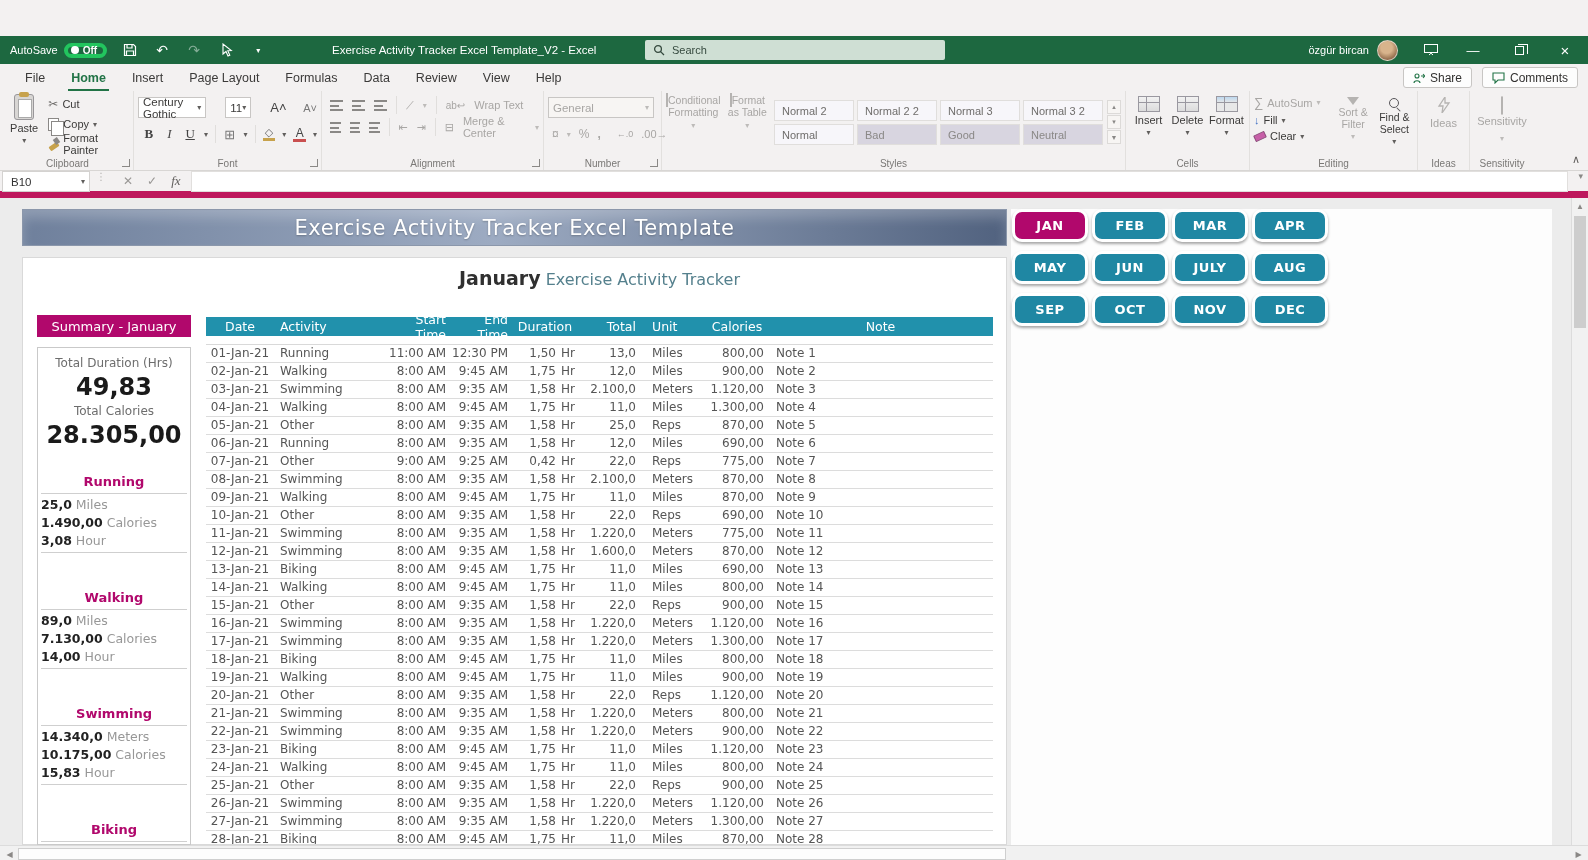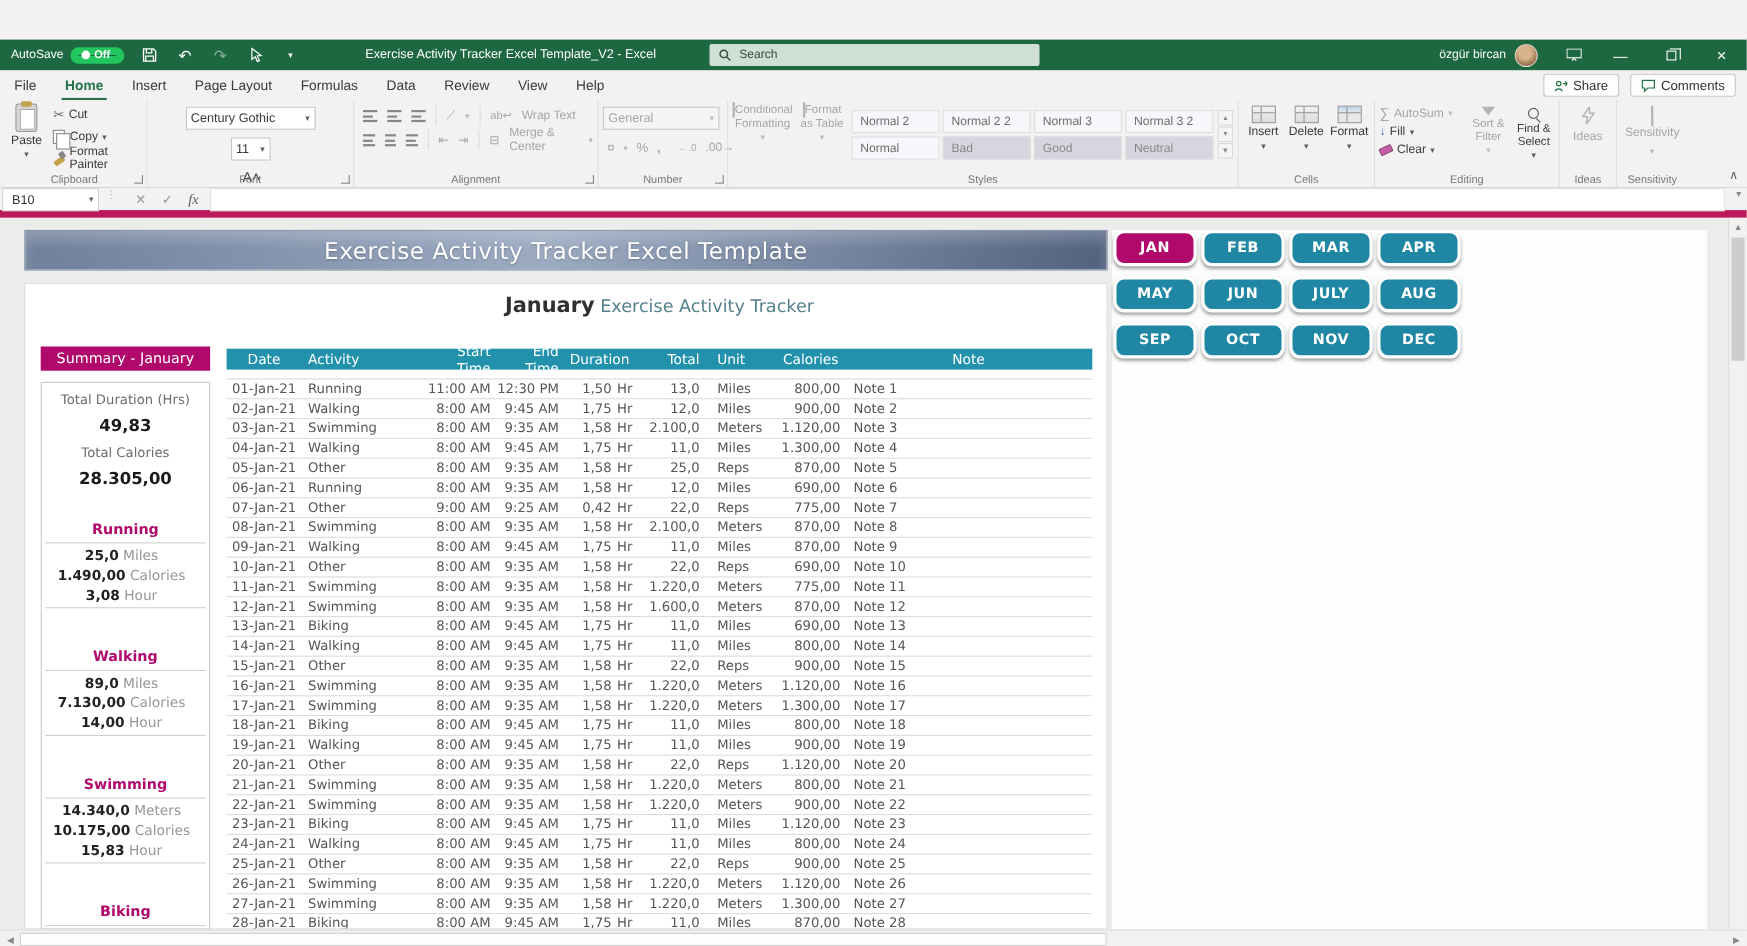--- a/index.html
+++ b/index.html
@@ -4,37 +4,37 @@
 <style>
   * { box-sizing: border-box; margin:0; padding:0; }
   html,body { width:1588px; height:860px; overflow:hidden; }
   body { font-family:"Liberation Sans", sans-serif; cursor:default; background:#f3f1f1; }
   .app { position:relative; width:1588px; height:860px; background:#f3f1f1;margin-top:36px; }
 
   
   .titlebar { height:28px; background:#1d6840; color:#fff; display:flex; align-items:center; font-size:11px; position:relative; }
   .tb-left { display:flex; align-items:center; gap:14px; padding-left:10px; }
   .autosave { display:flex; align-items:center; gap:6px; }
-  .as-toggle { display:flex; align-items:center; gap:4px; border:7px solid #22c55e; border-radius:8px; height:15px; padding:0 6px 0 3px; }
+  .as-toggle { display:flex; align-items:center; gap:4px; border:4px solid #22c55e; border-radius:8px; height:15px; padding:0 6px 0 3px; }
   .as-dot { width:8px; height:8px; border-radius:50%; background:#fff; }
   .as-state { font-size:10px; font-weight:bold; }
   .qat-icon { width:18px; height:18px; display:flex; align-items:center; justify-content:center; font-size:14px; color:#fff; }
   .qat-icon.disabled { opacity:.45; }
   .doc-title { position:absolute; left:332px; top:0; height:28px; display:flex; align-items:center; font-size:11.5px; color:#fff; white-space:nowrap; }
   .searchbox { position:absolute; left:645px; top:4px; width:300px; height:20px; background:#cfdfd4; border-radius:2px; display:flex; align-items:center; gap:7px; padding-left:8px; color:#35493e; font-size:11px; }
   .tb-right { position:absolute; right:0; top:0; height:28px; display:flex; align-items:center; }
   .user-name { font-size:11px; margin-right:8px; }
   .avatar { width:21px; height:21px; border-radius:50%; background:radial-gradient(circle at 45% 35%, #d8b48c 0 35%, #9a7352 70%, #5f4632 100%); border:1px solid rgba(255,255,255,.6); margin-right:14px; }
   .win-btn { width:46px; height:28px; display:flex; align-items:center; justify-content:center; color:#fff; font-size:13px; }
   .ribbon-opts { width:38px; }
   .restore-glyph { width:9px; height:9px; border:1px solid #fff; position:relative; }
   .restore-glyph::before { content:""; position:absolute; left:2px; top:-3px; width:9px; height:9px; border:1px solid #fff; border-left:none; border-bottom:none; }
 
   
-  .tabsrow { height:27px; background:#f3f1f1; display:flex; align-items:center; padding-left:0; position:relative;text-align:center; }
+  .tabsrow { height:27px; background:#f3f1f1; display:flex; align-items:center; padding-left:12px; position:relative;text-align:center; }
   .tab { padding:0 13px; height:27px; display:flex; align-items:center; font-size:12.5px; color:#3b3a39; position:relative; }
   .tab.active { color:#217346; font-weight:bold; }
   .tab.active::after { content:""; position:absolute; left:10px; right:10px; bottom:0; border-bottom:2.5px solid #217346; }
   .tabs-right { position:absolute; right:10px; top:3px; display:flex; gap:10px; }
   .pill-btn { display:flex; align-items:center; gap:5px; border:1px solid #c8c6c4; border-radius:3px; background:#fdfdfd; height:21px; padding:0 9px; font-size:12px; color:#323130; }
 
   
   .ribbon { height:80px; background:#f3f1f1; display:flex; padding:0 2px; border-bottom:1px solid #d8d6d4; position:relative; }
   .rg { position:relative; border-right:1px solid #e2e0de; padding:3px 4px 15px; flex:0 0 auto; }
   .rlabel { position:absolute; bottom:1px; left:0; right:0; text-align:center; font-size:10px; color:#7a7876; }
@@ -55,21 +55,21 @@
   .scissors { font-size:12px; color:#6a6866; }
   .copy-ic { width:11px; height:13px; border:1px solid #8a8886; background:#fff; position:relative; }
   .copy-ic::before { content:""; position:absolute; left:2px; top:2px; width:11px; height:13px; border:1px solid #8a8886; background:#fff; }
   .brush-ic { width:12px; height:12px; position:relative; }
   .brush-ic::before { content:""; position:absolute; left:1px; top:6px; width:10px; height:5px; background:#c7a24c; transform:rotate(-35deg); border-radius:1px; }
   .brush-ic::after { content:""; position:absolute; right:0; top:0; width:5px; height:6px; background:#8a8886; transform:rotate(-35deg); }
 
   
   .rg-font { width:188px; }
   .selectbox { border:1px solid #c8c6c4; background:#fff; height:21px; display:flex; align-items:center; justify-content:space-between; padding:0 4px; font-size:11.5px; color:#3b3a39; }
-  .f-row1 { display:flex; gap:7px; align-items:center; margin-top:3px;flex-direction:column; }
+  .f-row1 { display:flex; gap:19px; align-items:center; margin-top:3px; }
   .f-row2 { display:flex; gap:7px; align-items:center; margin-top:7px; padding-left:4px; }
   .fbtn { font-size:13px; color:#444; width:14px; text-align:center; }
   .sep-v { width:1px; height:18px; background:#e0dedc; }
   .u-colorbar { display:inline-block; width:13px; border-bottom:3px solid #c94f4f; font-size:12px; color:#444; text-align:center; line-height:12px; }
   .fill-ic { display:inline-block; width:13px; border-bottom:3px solid #c7a24c; font-size:11px; color:#666; text-align:center; line-height:11px; }
 
   
   .rg-align { width:222px; }
   .lines { display:inline-block; width:13px; height:11px; border-top:2px solid #8a8886; border-bottom:2px solid #8a8886; position:relative; }
   .lines::after { content:""; position:absolute; left:0; top:3.5px; width:9px; border-top:2px solid #8a8886; }
@@ -136,26 +136,26 @@
   
   .months { position:absolute; left:1012px; top:11px; display:grid; grid-template-columns:repeat(4,76px); grid-auto-rows:33px; gap:9px 4px; }
   .month-btn { background:#1f87a3; border:3px solid #fff; border-radius:10px; box-shadow:0 2px 3px rgba(0,0,0,.35); color:#fff; font-size:13px; font-weight:bold; letter-spacing:.5px; display:flex; align-items:center; justify-content:center; font-family:"DejaVu Sans", sans-serif; }
   .month-btn.active { background:#b1086c; }
   .dashboard-btn { position:absolute; left:1340px; top:11px; width:88px; height:118px; background:#8681ac; border:3px solid #fff; border-radius:16px; box-shadow:0 2px 4px rgba(0,0,0,.35); color:#fff; font-size:13px; display:flex; align-items:center; justify-content:center; font-family:"DejaVu Sans", sans-serif; }
 
   
   .sum-head { position:absolute; left:14px; top:57px; width:154px; height:22px; background:#b1086c; color:#fff; font-size:13px; display:flex; align-items:center; justify-content:center; font-family:"DejaVu Sans", sans-serif; }
   .sum-box { position:absolute; left:14px; top:89px; width:154px; height:498px; background:#fff; border:1px solid #c9c9c9; overflow:hidden; font-family:"DejaVu Sans", sans-serif; padding-top:5px; }
   .sum-label { text-align:center; font-size:12px; color:#6d6d6d; height:20px; line-height:20px; }
-  .sum-total { text-align:center; font-size:15px; font-weight:bold; color:#1a1a1a; height:28px; line-height:28px; }
+  .sum-total { text-align:center; font-size:24px; font-weight:bold; color:#1a1a1a; height:28px; line-height:28px; }
   .sblock { margin-top:36px; }
   .sblock.first { margin-top:24px; }
   .sname { text-align:center; font-size:13px; font-weight:bold; color:#b1086c; height:18px; line-height:18px; }
   .sstats { border-top:1px solid #cfcfcf; border-bottom:1px solid #cfcfcf; margin:2px 3px 0; padding:2px 0; }
-  .srow { text-align:center; padding-right:7px; font-size:12.5px; height:18px; line-height:18px; }
+  .srow { text-align:left; padding-right:7px; font-size:12.5px; height:18px; line-height:18px; }
   .srow .v { font-weight:bold; color:#222; }
   .srow .u { color:#979797; }
 
   
   .thead { position:absolute; left:183px; top:59px; width:787px; height:19px; background:#2191ac; color:#ffffff; display:flex; align-items:center; font-size:12.5px; font-family:"DejaVu Sans", sans-serif; }
   .tbody { position:absolute; left:183px; top:86px; width:787px; bottom:0; overflow:hidden; border-top:1px solid #d9d9d9; font-family:"DejaVu Sans", sans-serif; }
   .trow { display:flex; height:18px; line-height:17px; border-bottom:1px solid #dcdcdc; font-size:12px; color:#555; }
   .h0,.t-c0 { width:68px; text-align:center; }
   .h1,.t-c1 { width:112px; text-align:left; padding-left:6px; }
   .h2,.t-c2 { width:64px; text-align:right; padding-right:4px; }

